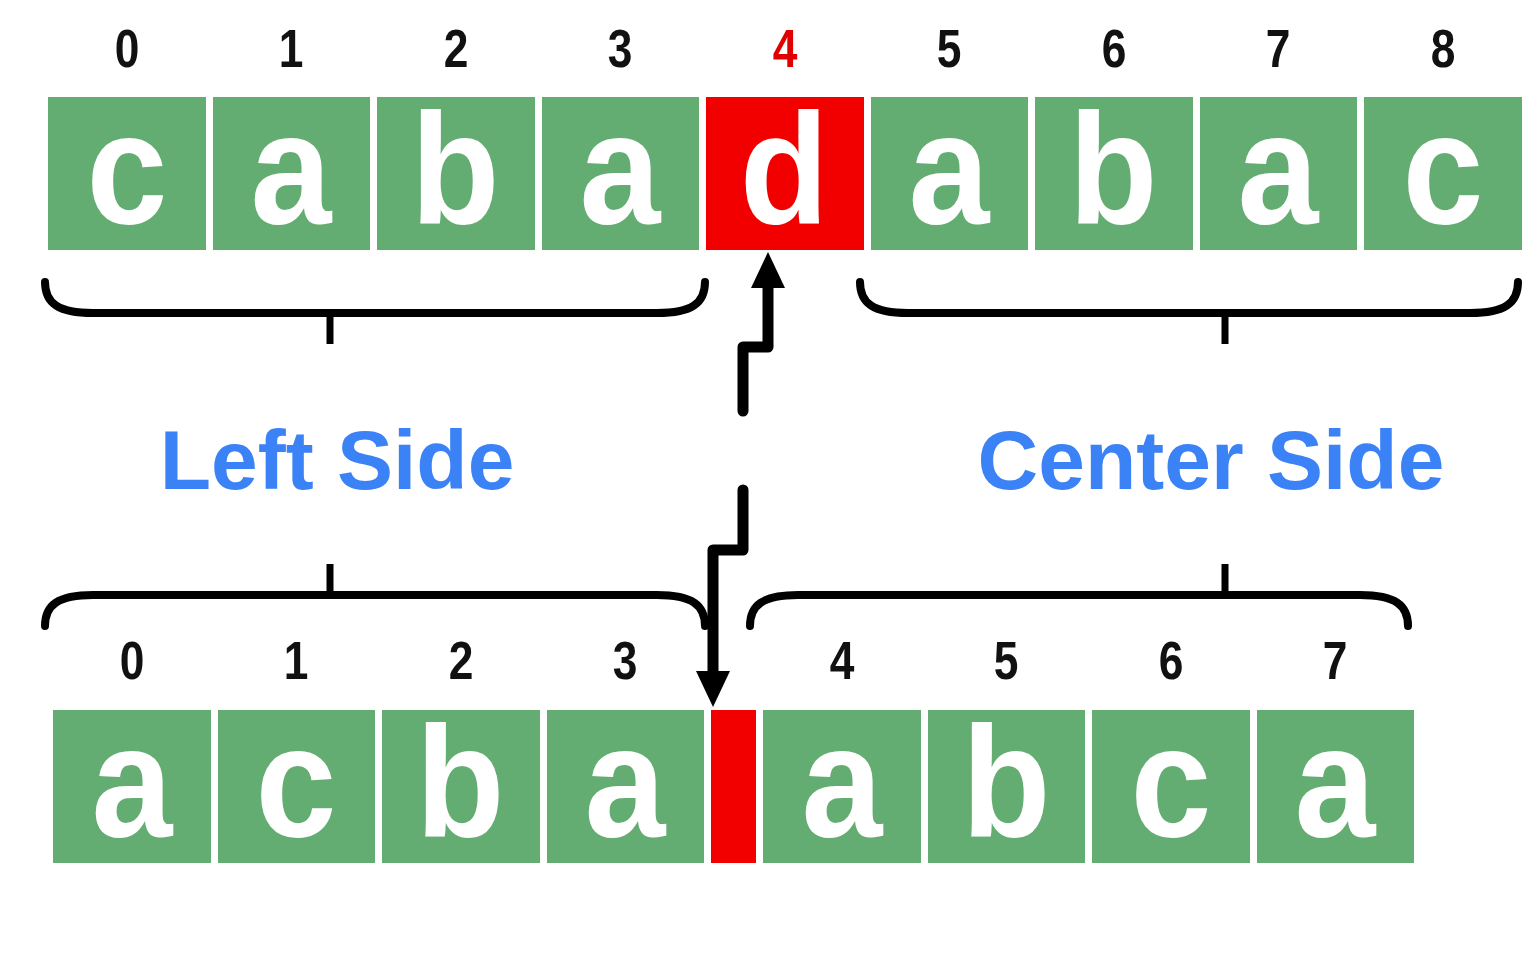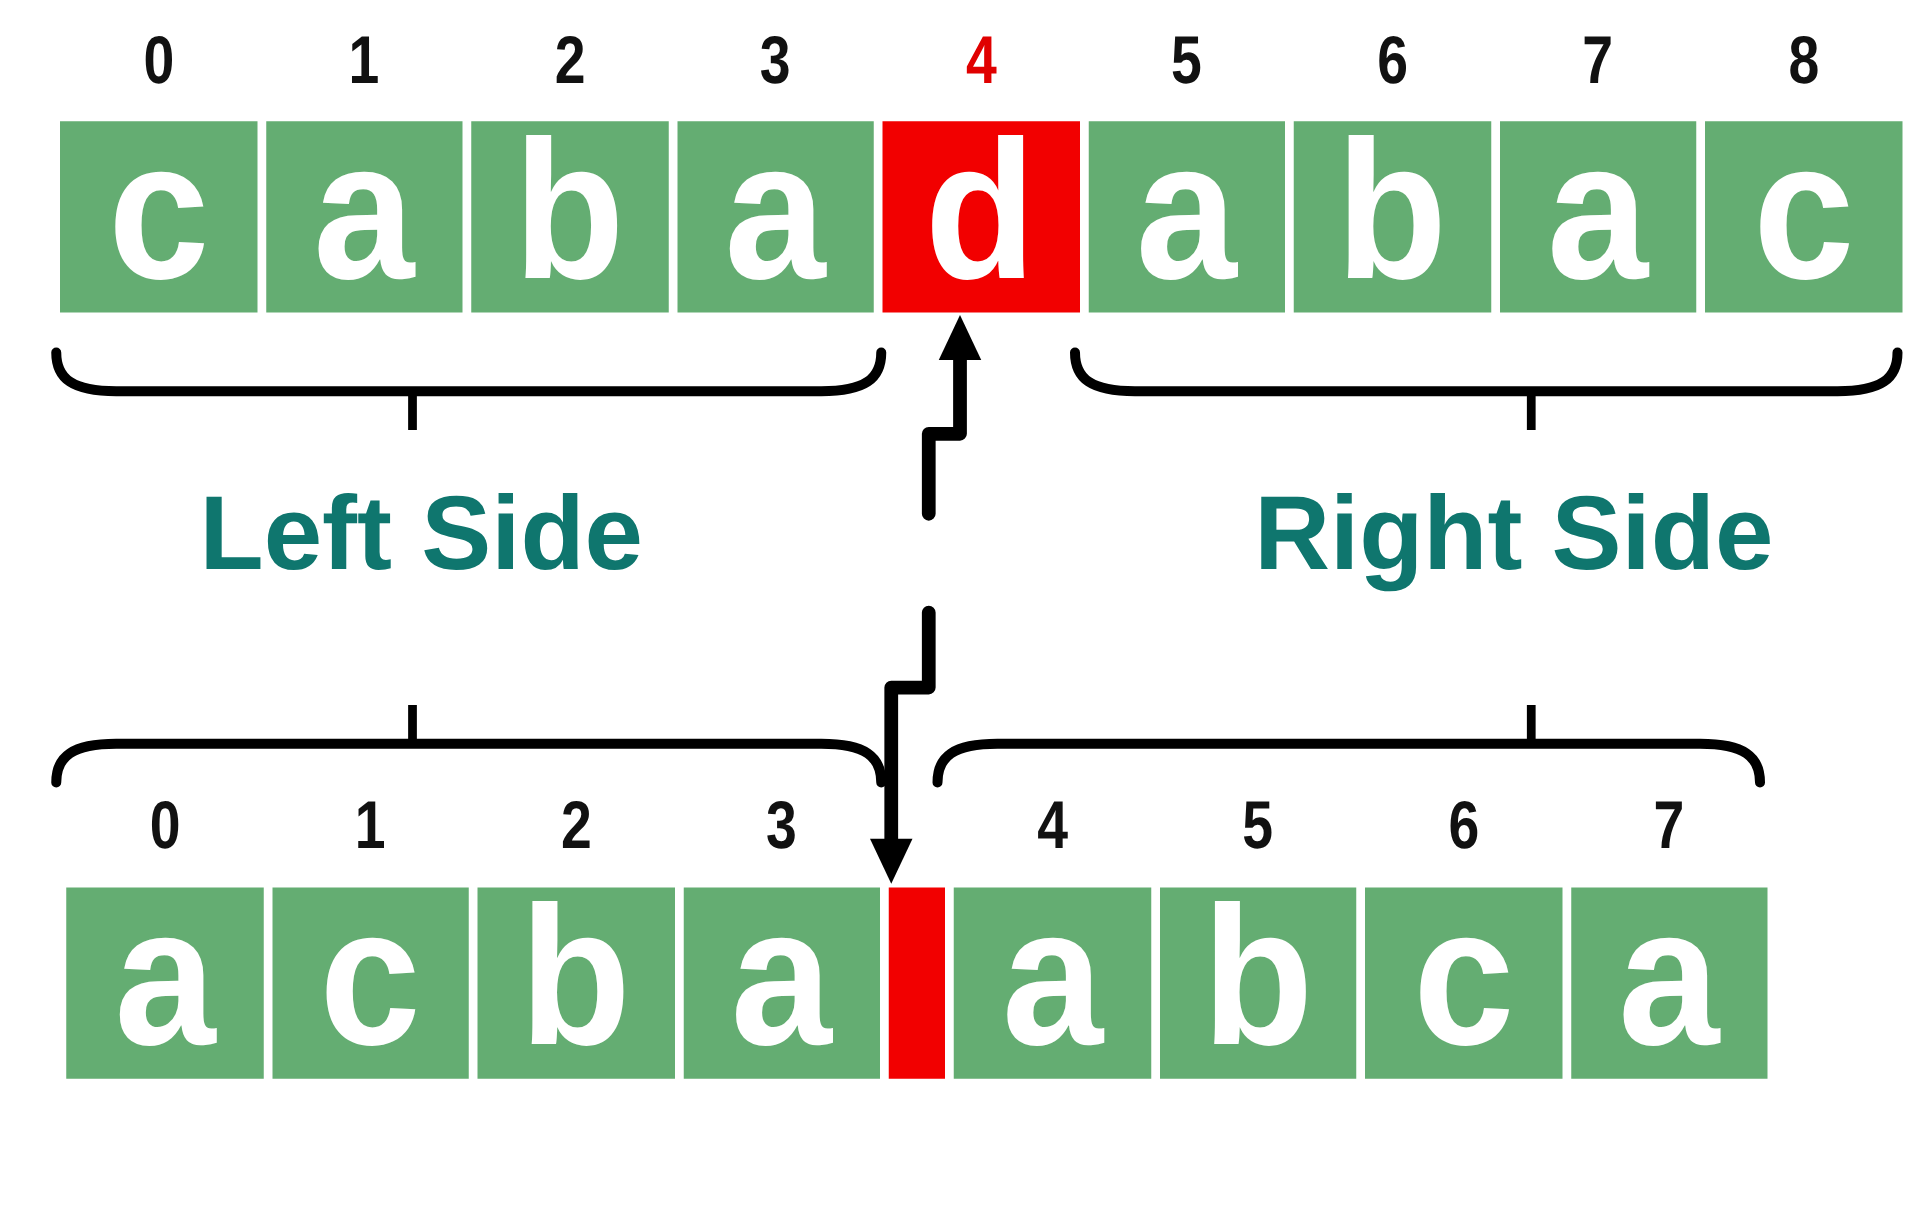--- a/index.html
+++ b/index.html
@@ -27,22 +27,22 @@
   .cell .letter{
     color:#ffffff;font-size:158px;font-weight:bold;line-height:1;
     transform:translateY(-6px) scaleX(0.92);
   }
   .cell.hl{background:#f20000;}
   #top-cells{left:48px;top:97px;}
   #bottom-cells{left:53px;top:710px;}
   .center-sliver{width:45px;height:153px;background:#f20000;}
   
   .side-label{
-    position:absolute;top:384px;transform:translateX(-50%);
-    color:#0f766e;font-size:84px;font-weight:bold;line-height:1;white-space:nowrap;
+    position:absolute;top:418px;transform:translateX(-50%);
+    color:#3b82f6;font-size:84px;font-weight:bold;line-height:1;white-space:nowrap;
   }
   #label-left{left:337px;}
   #label-center{left:756px;}
   #label-right{left:1211px;}
   
   #overlay{position:absolute;left:0;top:0;width:1536px;height:971px;pointer-events:none;}
   .brace{fill:none;stroke:#000000;stroke-width:8;stroke-linecap:round;}
   .tick{fill:none;stroke:#000000;stroke-width:7;stroke-linecap:butt;}
   .shaft{fill:none;stroke:#000000;stroke-width:11;stroke-linecap:round;stroke-linejoin:round;}
   .head{fill:#000000;stroke:none;}
@@ -88,21 +88,21 @@
       </div>
     <div class="cell">
         <span class="letter">a</span>
       </div>
     <div class="cell">
         <span class="letter">c</span>
       </div>
   </div>
 
   <div id="label-left" class="side-label">Left Side</div>
-  <div id="label-right" class="side-label">Right Side</div>
+  <div id="label-right" class="side-label">Center Side</div>
 
   <div id="bottom-indices" class="idx-row">
     <div class="idx"><span>0</span></div>
     <div class="idx"><span>1</span></div>
     <div class="idx"><span>2</span></div>
     <div class="idx"><span>3</span></div>
     <div class="spacer"></div>
     <div class="idx"><span>4</span></div>
     <div class="idx"><span>5</span></div>
     <div class="idx"><span>6</span></div>

